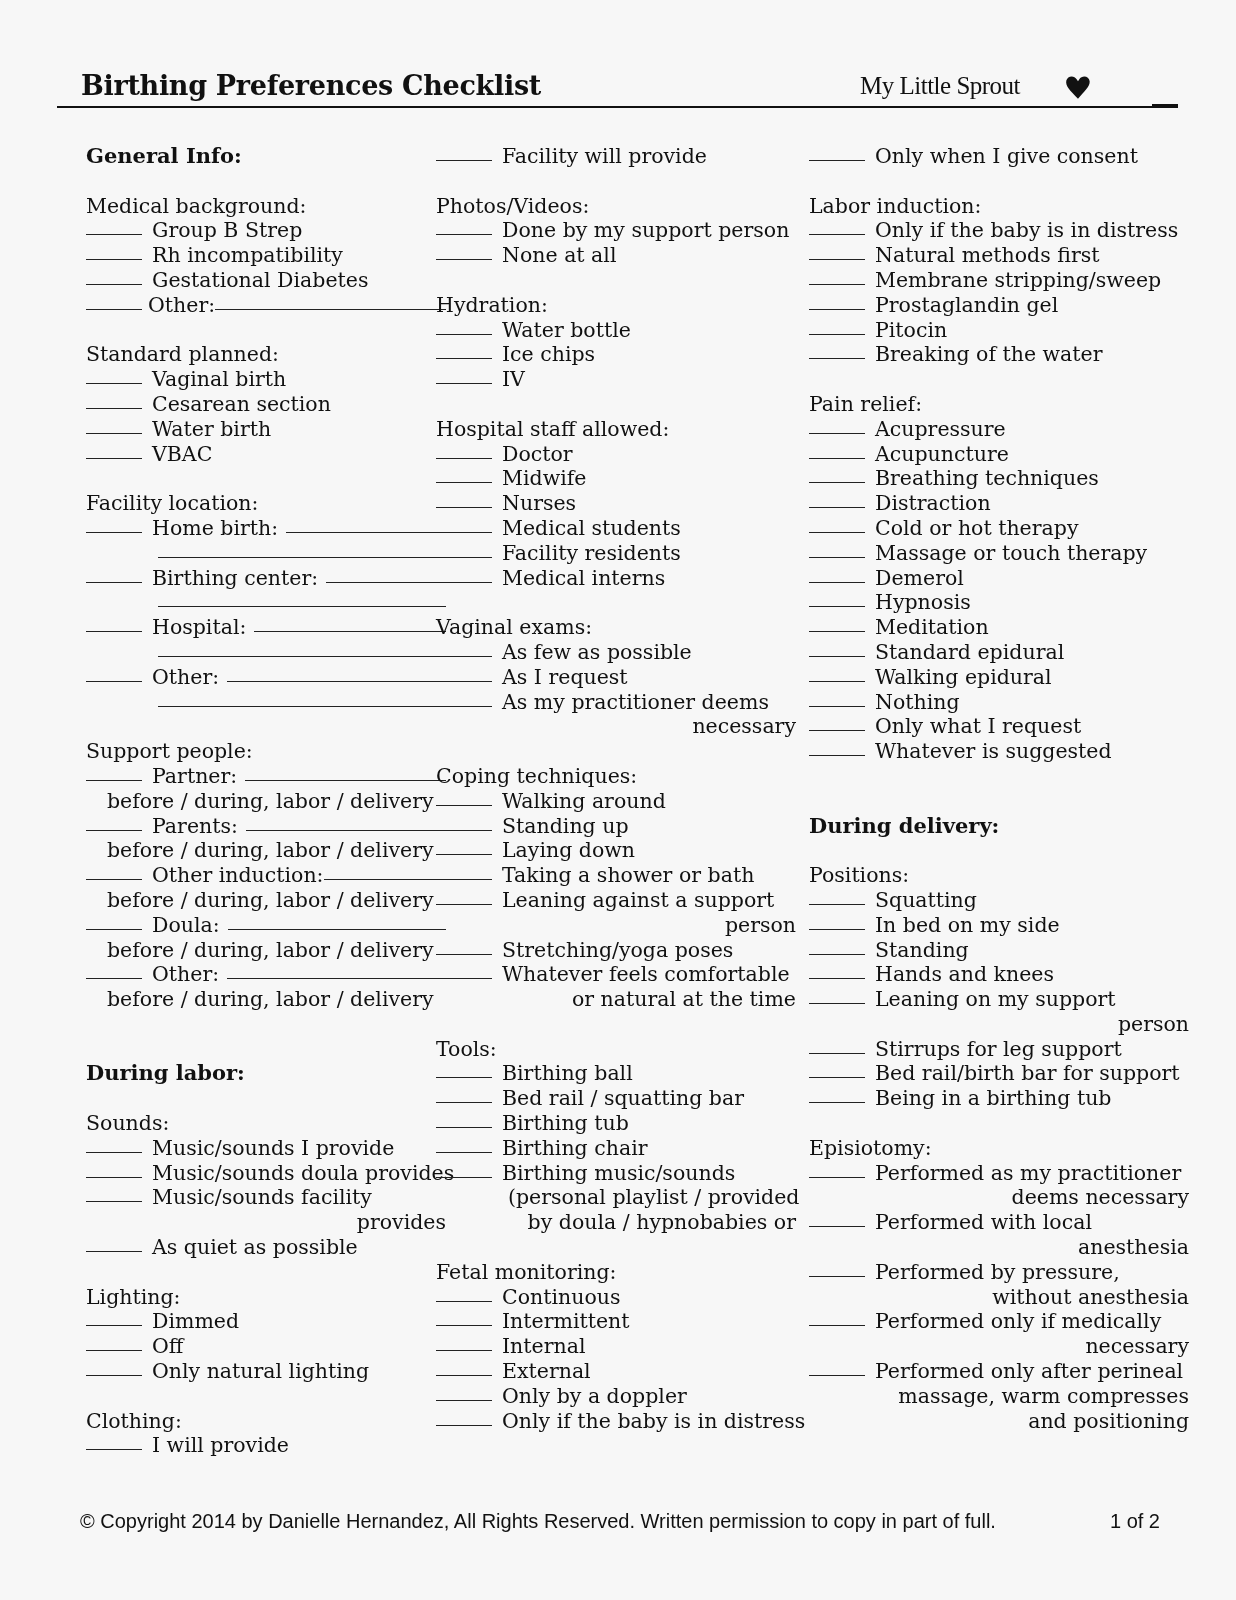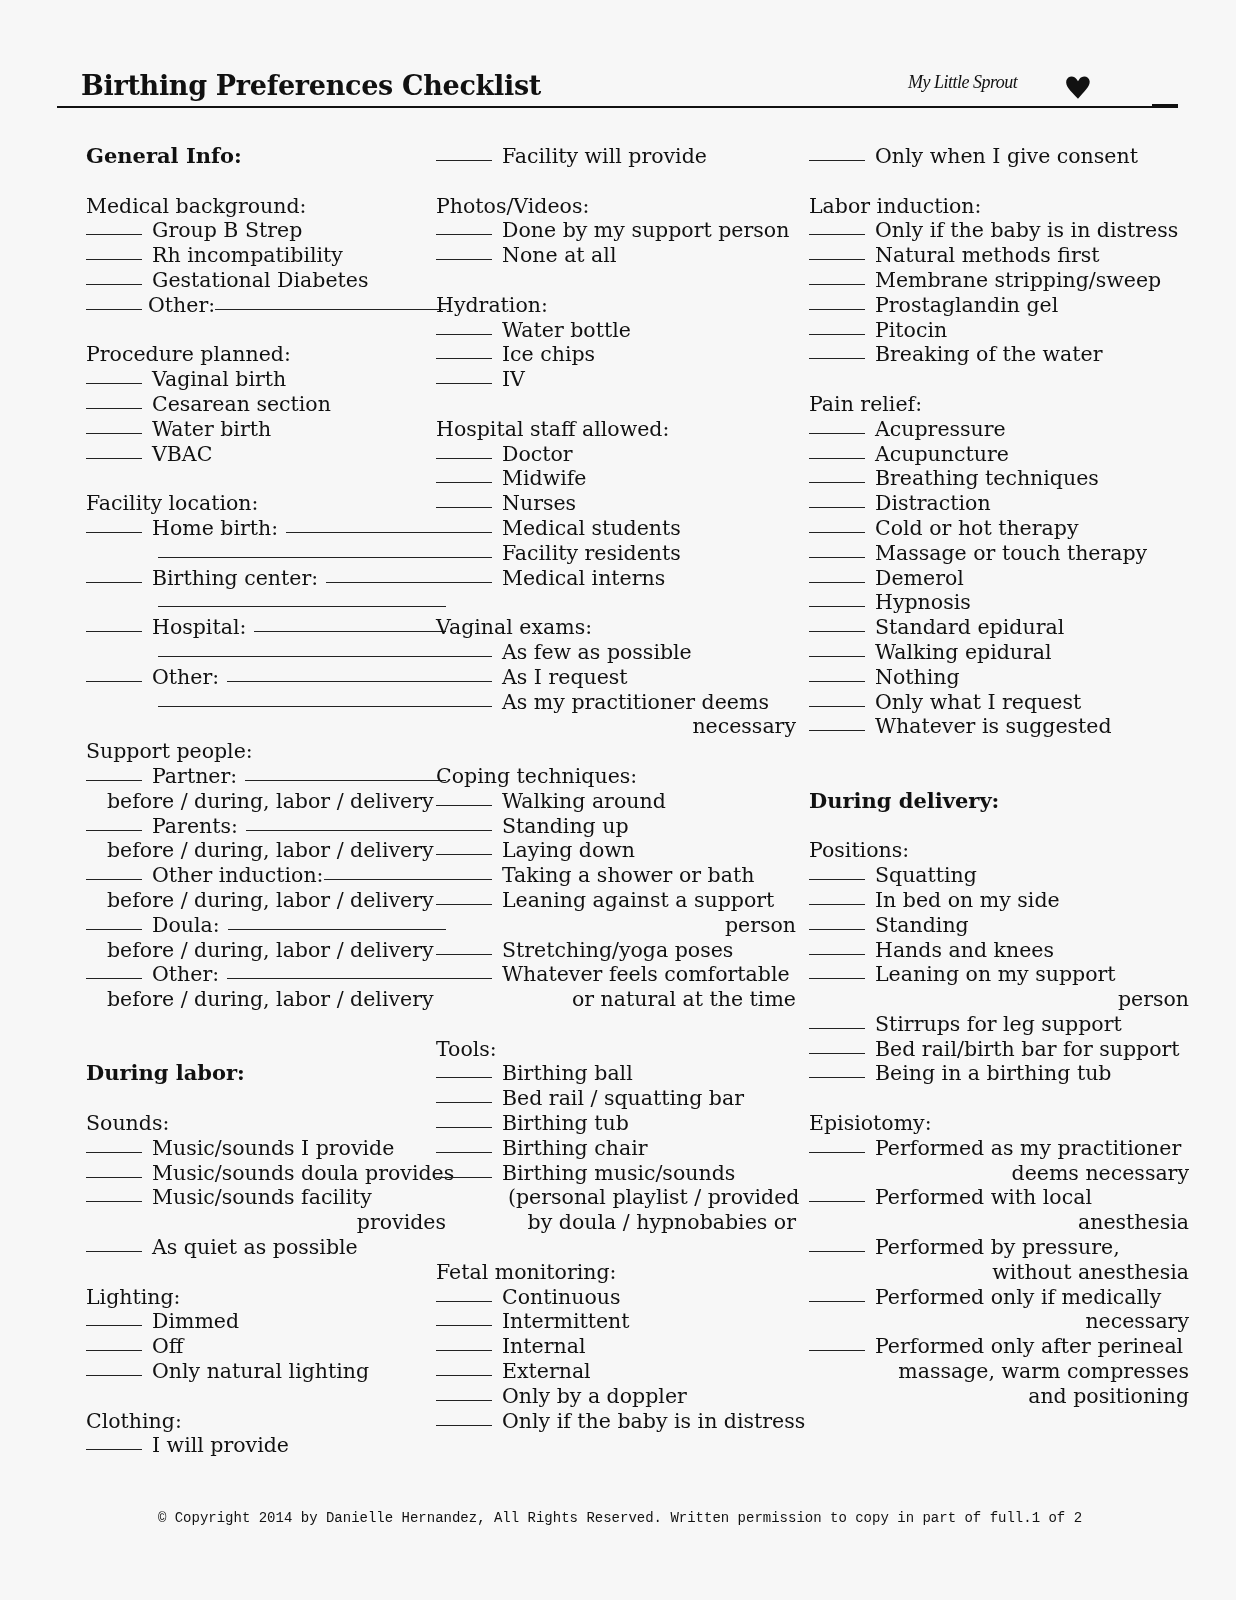--- a/index.html
+++ b/index.html
@@ -8,21 +8,21 @@
     font-family: "DejaVu Serif", "Liberation Serif", serif;
     position:relative; overflow:hidden;
   }
   .header { position:absolute; left:0; top:0; width:1236px; height:110px; }
   .title {
     position:absolute; left:81px; top:70px; font-size:27px; font-weight:bold;
     font-family: "DejaVu Serif", serif; letter-spacing:-0.3px; white-space:nowrap;
   }
   .rule-main { position:absolute; left:57px; top:106px; width:1121px; height:2px; background:#111; }
   .brand {
-    position:absolute; left:908px; top:72px; font-size:18px; font-style:italic;
+    position:absolute; left:860px; top:72px; font-size:25px; 
     font-family: "Liberation Serif", serif; letter-spacing:-0.5px;
   }
   .heart { position:absolute; left:1064px; top:73px; width:28px; height:28px; }
   .rule-short { position:absolute; left:1152px; top:104px; width:26px; height:3px; background:#111; }
 
   .col { position:absolute; top:144px; font-size:20.5px; line-height:24.8px;margin-left:6px; }
   .col1 { left:80px; width:360px; }
   .col2 { left:430px; width:360px; }
   .col3 { left:803px; width:380px; }
 
@@ -38,22 +38,22 @@
   .cont { padding-left:72px; white-space:nowrap;text-align:right; }
   .fill-line {
     display:inline-block; border-bottom:1.5px solid #222; height:18px; flex:1 1 auto;
     margin-left:8px; transform:translateY(-2px);
   }
   .fill-indent { display:flex; padding-left:72px; }
   .fill-indent .fill-line { margin-left:0; }
   .when-line { padding-left:21px; white-space:nowrap; }
 
   .footer {
-    position:absolute; top:1510px; left:80px; width:1080px; font-size:14px;
-    font-family: Liberation Mono, monospace; display:flex; justify-content:center;
+    position:absolute; top:1510px; left:80px; width:1080px; font-size:20px;
+    font-family: Liberation Sans, sans-serif; display:flex; justify-content:space-between;
   }
 </style>
 </head>
 <body>
 
 <div class="header">
   <div class="title">Birthing Preferences Checklist</div>
   <div class="brand">My Little Sprout</div>
   <svg class="heart" viewBox="0 0 24 24">
     <path d="M12 22 C 5 15, 1 11, 2 6.5 C 3 2.5, 8.5 1.5, 11 5.5 L 12 7 L 13 5.5 C 15.5 1.5, 21.5 2.5, 22 7 C 22.5 11.5, 17 16, 12 22 Z" fill="#111"></path>
@@ -77,21 +77,21 @@
   <div class="row">
       <span class="blank"></span>
       <span>Gestational Diabetes</span>
     </div>
   <div class="row">
       <span class="blank" style="margin-right:6px"></span>
       <span>Other:</span>
       <span class="fill-line" style="margin-left:0"></span>
     </div>
   <div class="spacer"></div>
-  <div class="group-label">Procedure planned:</div>
+  <div class="group-label">Standard planned:</div>
   <div class="row">
       <span class="blank"></span>
       <span>Vaginal birth</span>
     </div>
   <div class="row">
       <span class="blank"></span>
       <span>Cesarean section</span>
     </div>
   <div class="row">
       <span class="blank"></span>
@@ -421,20 +421,24 @@
       <span class="blank"></span>
       <span>Massage or touch therapy</span>
     </div>
   <div class="row">
       <span class="blank"></span>
       <span>Demerol</span>
     </div>
   <div class="row">
       <span class="blank"></span>
       <span>Hypnosis</span>
+    </div>
+  <div class="row">
+      <span class="blank"></span>
+      <span>Meditation</span>
     </div>
   <div class="row">
       <span class="blank"></span>
       <span>Standard epidural</span>
     </div>
   <div class="row">
       <span class="blank"></span>
       <span>Walking epidural</span>
     </div>
   <div class="row">

